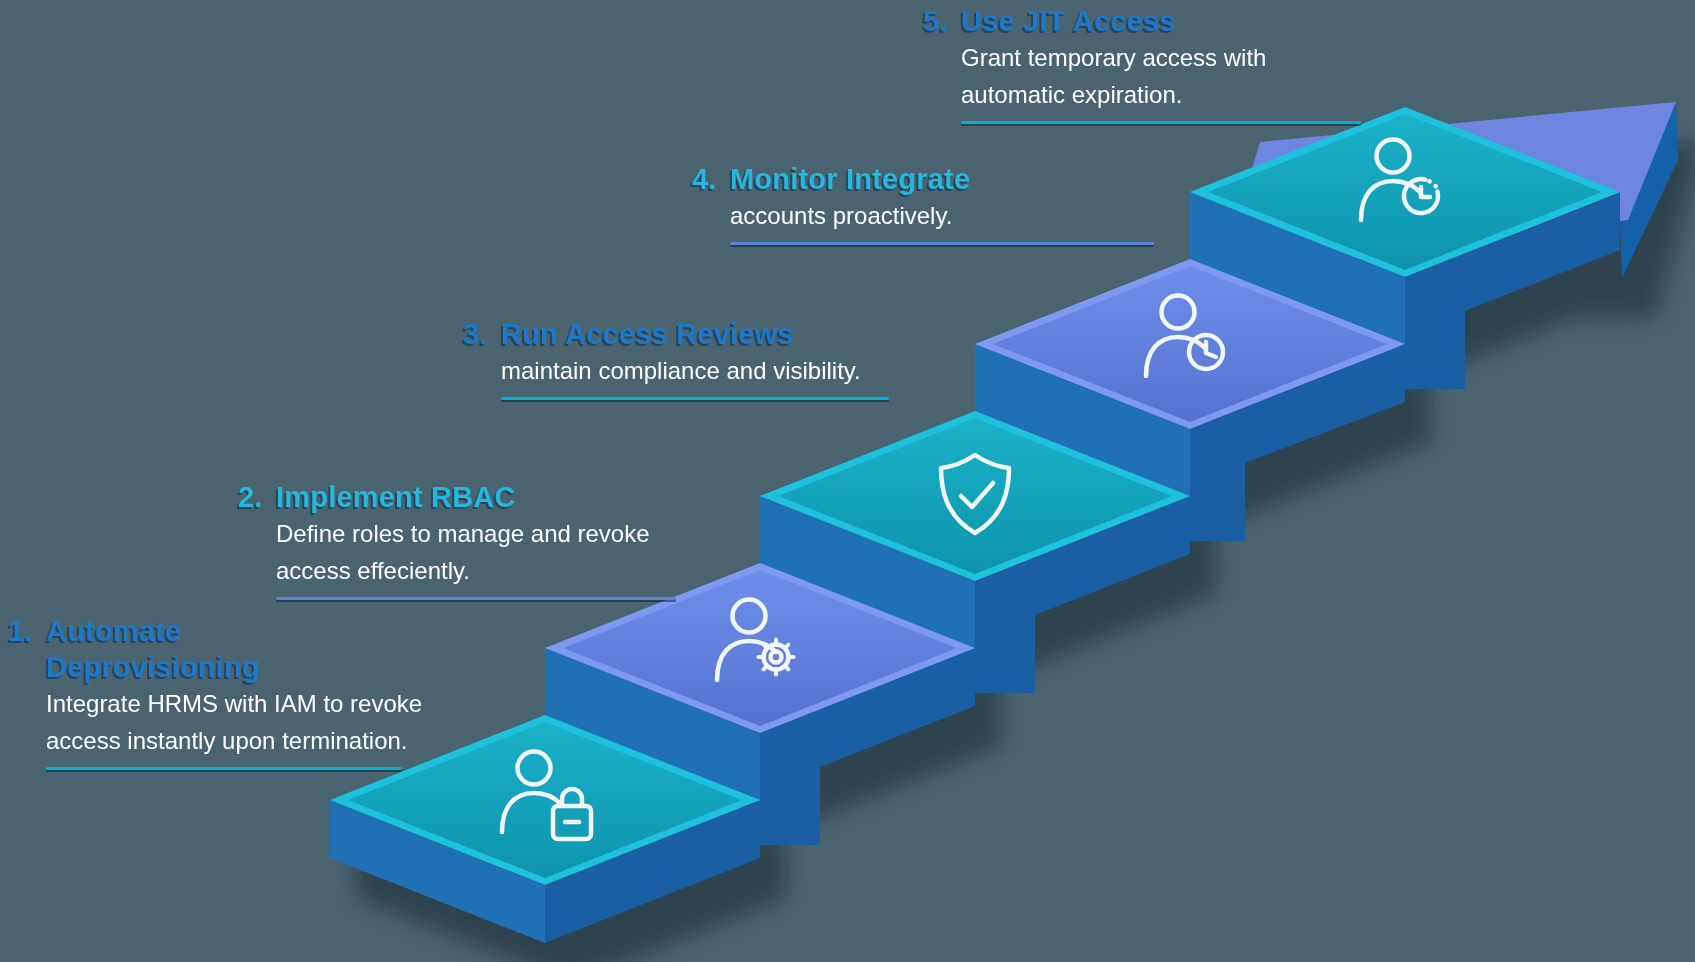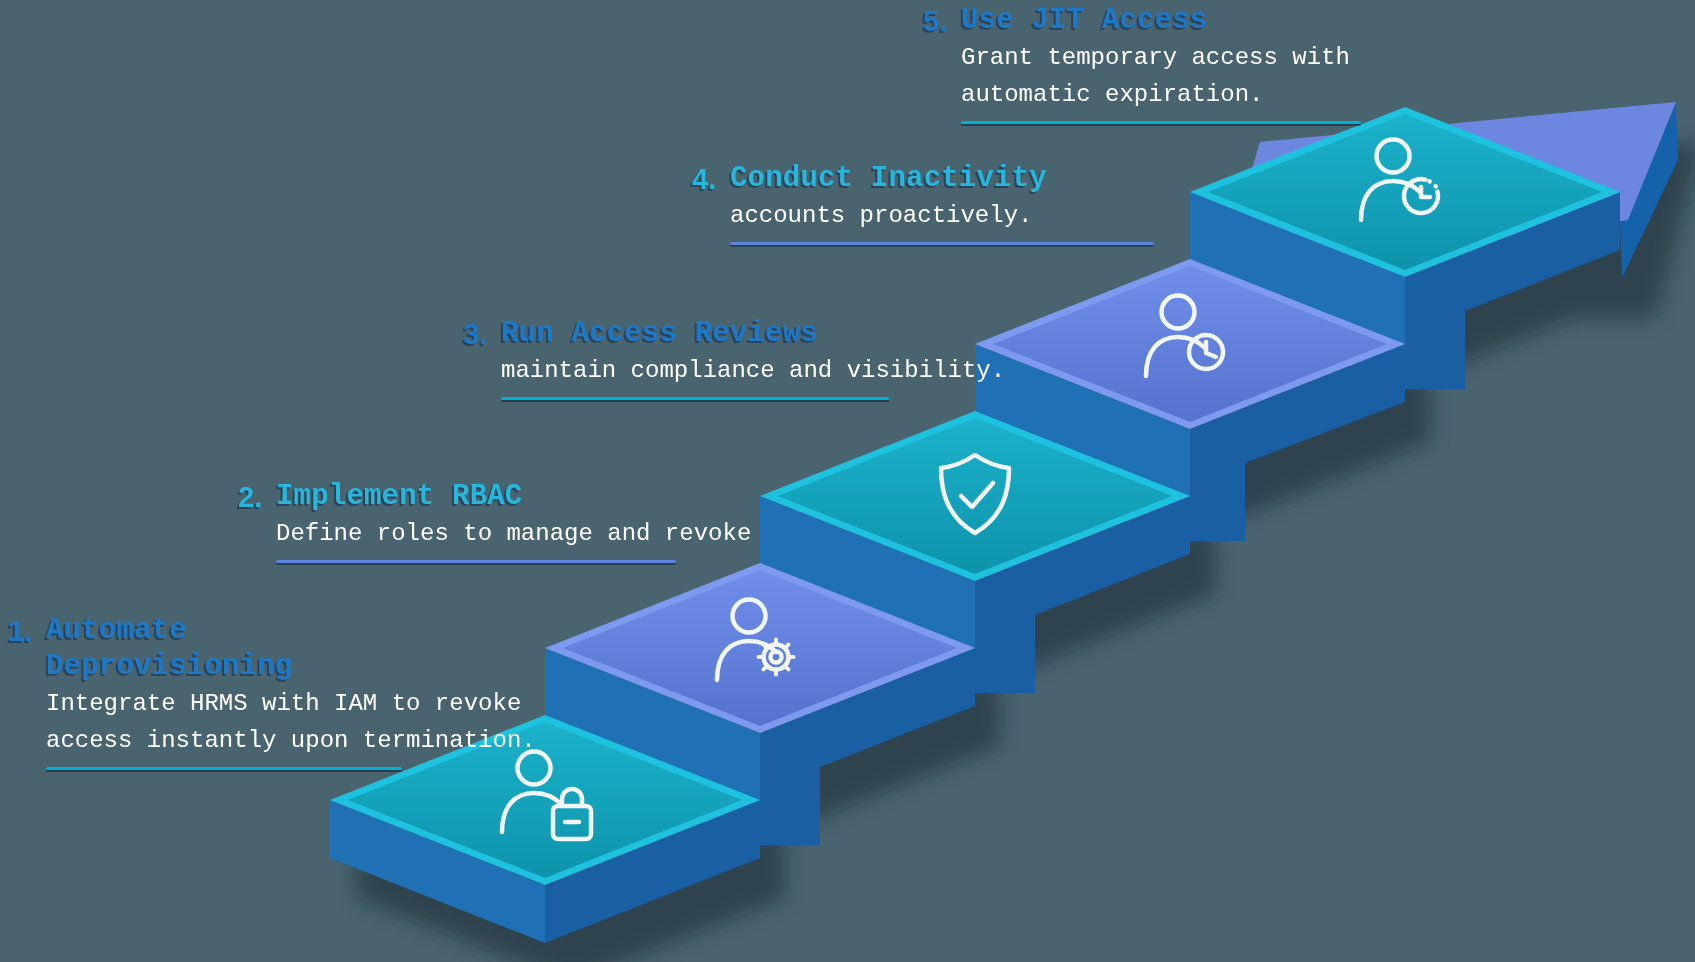--- a/index.html
+++ b/index.html
@@ -8,21 +8,21 @@
     width:1695px;height:962px;position:relative;overflow:hidden;
     background:#4A646F;
     font-family:"Liberation Sans","DejaVu Sans",sans-serif;
   }
   #scene{position:absolute;left:0;top:0;width:1695px;height:962px;}
   .step-label{position:absolute;display:flex;}
   .step-label .num{
     width:38px;flex:0 0 38px;font-size:29px;font-weight:700;line-height:36px;
     text-shadow:-2px 2px 0 rgba(14,40,72,0.55);
   }
-  .step-label .body{display:flex;flex-direction:column;font-family:Liberation Mono, monospace;}
+  .step-label .body{display:flex;flex-direction:column;}
   .title-line{
     font-size:29px;font-weight:700;line-height:36px;letter-spacing:.2px;
     text-shadow:-2px 2px 0 rgba(14,40,72,0.55);
   }
   .blue-title .num,.blue-title .title-line{color:#1E78C8;}
   .cyan-title .num,.cyan-title .title-line{color:#27B6DC;}
   .desc{
     font-size:24px;font-weight:500;color:#ffffff;line-height:37px;
   }
   .desc:first-of-type{margin-top:4px;}
@@ -159,37 +159,38 @@
     <div class="desc">access instantly upon termination.</div>
     <div class="rule rule-cyan"></div>
   </div>
 </div>
 
 <div class="step-label s2 cyan-title">
   <div class="num">2.</div>
   <div class="body">
     <div class="title-line">Implement RBAC</div>
     <div class="desc">Define roles to manage and revoke</div>
+    <div class="desc">access effeciently.</div>
     <div class="rule rule-blue"></div>
   </div>
 </div>
 
 <div class="step-label s3 blue-title">
   <div class="num">3.</div>
   <div class="body">
     <div class="title-line">Run Access Reviews</div>
     <div class="desc">maintain compliance and visibility.</div>
     <div class="rule rule-cyan"></div>
   </div>
 </div>
 
 <div class="step-label s4 cyan-title">
   <div class="num">4.</div>
   <div class="body">
-    <div class="title-line">Conduct Inactivity</div>
+    <div class="title-line">Monitor Integrate</div>
     <div class="desc">accounts proactively.</div>
     <div class="rule rule-blue"></div>
   </div>
 </div>
 
 <div class="step-label s5 blue-title">
   <div class="num">5.</div>
   <div class="body">
     <div class="title-line">Use JIT Access</div>
     <div class="desc">Grant temporary access with</div>

